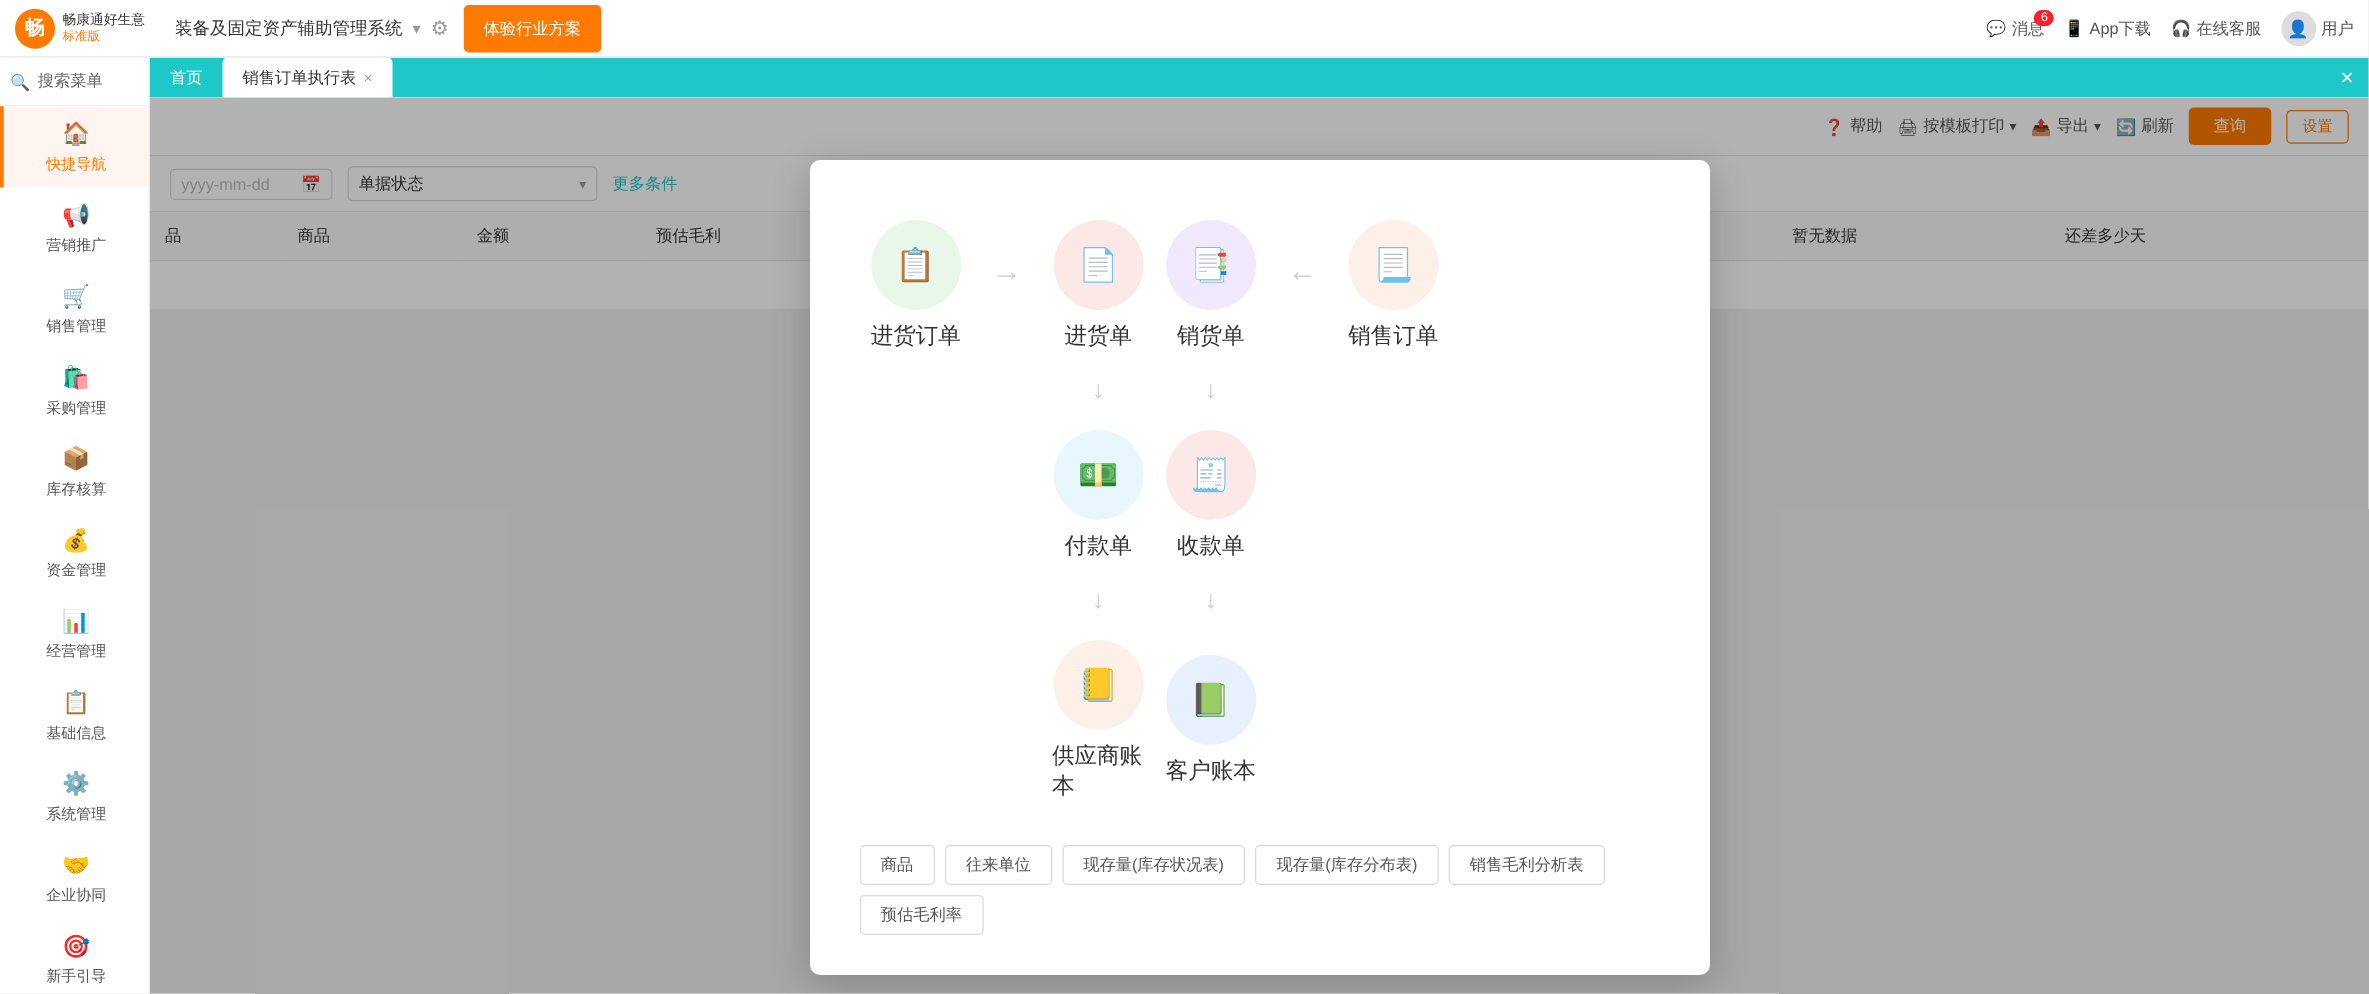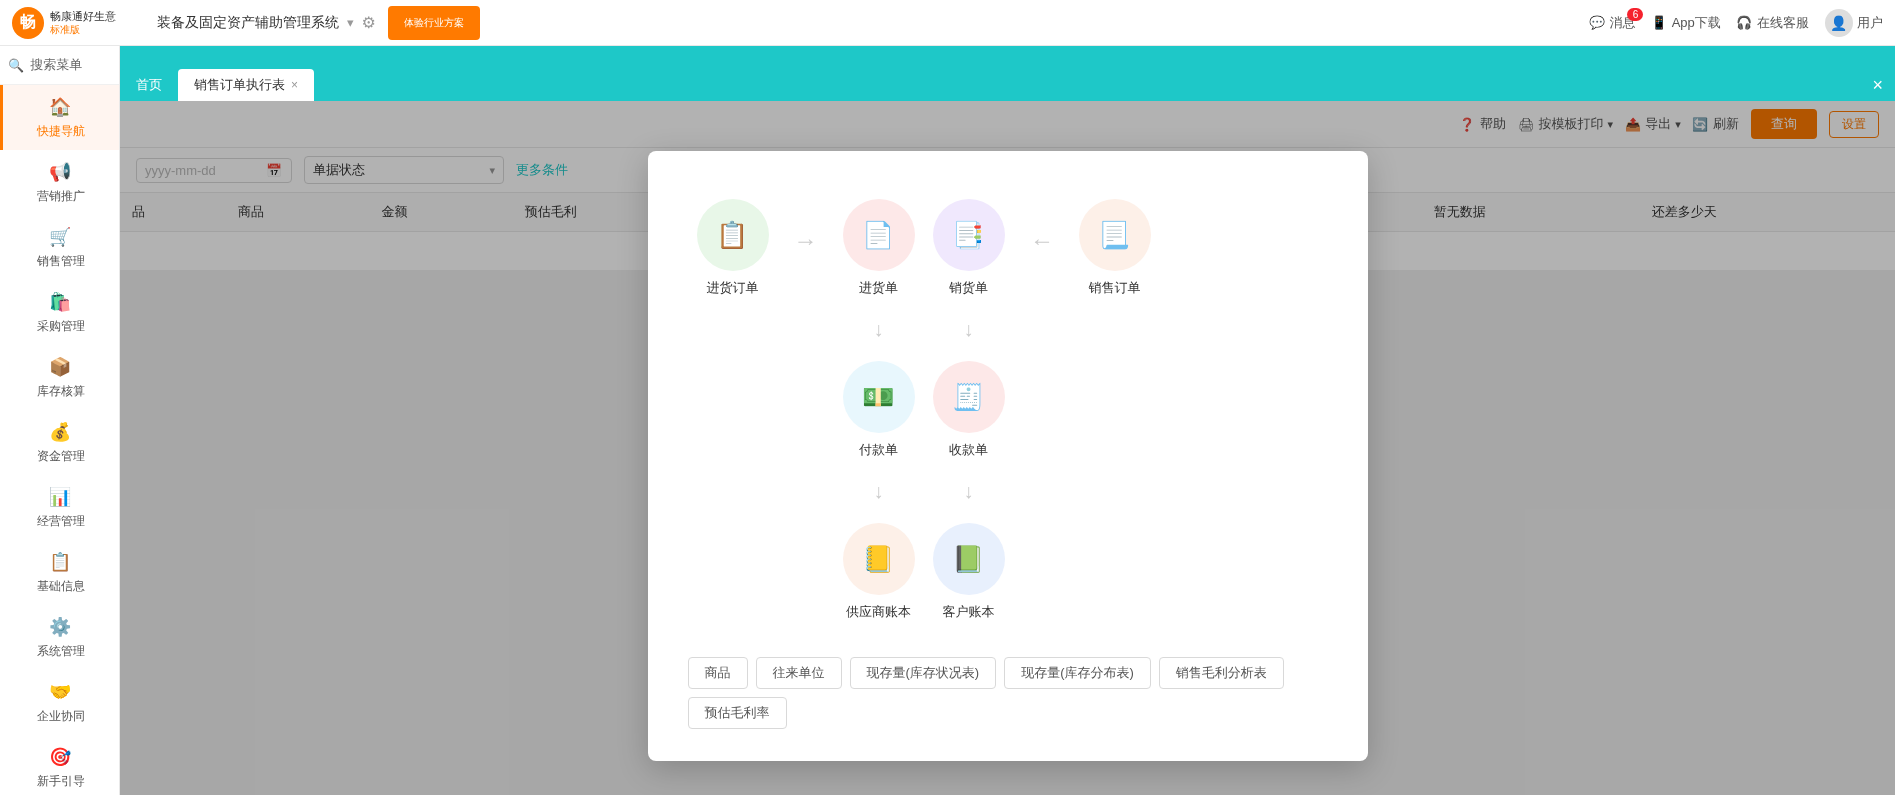--- a/index.html
+++ b/index.html
@@ -35,21 +35,21 @@
       font-size: 16px;
       font-weight: bold;
     }
     .logo-text { font-size: 11px; color: #333; line-height: 1.3; }
     .trial-btn {
       background: #ff7a00;
       color: #fff;
       border: none;
       padding: 10px 16px;
       border-radius: 4px;
-      font-size: 10px;
+      font-size: 13px;
       cursor: pointer;
       margin-left: 12px;
     }
     .header-right {
       display: flex;
       align-items: center;
       gap: 16px;
       margin-left: auto;
     }
     .header-right-item {
@@ -140,21 +140,21 @@
     .content-area {
       flex: 1;
       display: flex;
       flex-direction: column;
       overflow: hidden;
       position: relative;
     }
 
     
     .tab-bar {
-      height: 55px;
+      height: 32px;
       background: #1ec8c8;
       display: flex;
       align-items: flex-end;
       padding: 0 0 0 0;
     }
     .tab-item {
       height: 32px;
       display: flex;
       align-items: center;
       padding: 0 16px;
@@ -244,21 +244,21 @@
       align-items: center;
       gap: 12px;
       border-bottom: 1px solid #e8e8e8;
     }
     .filter-input {
       border: 1px solid #d9d9d9;
       border-radius: 4px;
       padding: 4px 8px;
       font-size: 13px;
       color: #bbb;
-      width: 156px;
+      width: 130px;
       display: flex;
       align-items: center;
       gap: 4px;
     }
     .filter-select {
       border: 1px solid #d9d9d9;
       border-radius: 4px;
       padding: 4px 8px;
       font-size: 13px;
       color: #333;
@@ -345,21 +345,21 @@
     .flow-circle.green { background: #e8f7e8; }
     .flow-circle.pink { background: #fde8e8; }
     .flow-circle.purple { background: #f0e8fd; }
     .flow-circle.orange { background: #fdf0e8; }
     .flow-circle.cyan { background: #e8f7fd; }
     .flow-circle.red { background: #fde8e8; }
     .flow-circle.orange2 { background: #fdf0e8; }
     .flow-circle.lightblue { background: #e8f0fd; }
 
     .flow-label {
-      font-size: 13px;
+      font-size: 18px;
       color: #333;
     }
 
     
     .common-functions { margin-top: 8px; }
     .common-title {
       font-size: 14px;
       color: #333;
       margin-bottom: 12px;
     }
@@ -396,21 +396,21 @@
 <body>
 
 <div class="top-header">
   <div class="logo-area">
     <div class="logo-icon">畅</div>
     <div class="logo-text">
       <div>畅康通好生意</div>
       <div style="color:#ff7a00;font-size:10px;">标准版</div>
     </div>
   </div>
-  <div class="flex-row" style="gap:8px;margin-left:25px;">
+  <div class="flex-row" style="gap:8px;margin-left:8px;">
     <span style="font-size:14px;color:#333;">装备及固定资产辅助管理系统</span>
     <span style="color:#999;cursor:pointer;">▾</span>
     <span style="color:#999;cursor:pointer;font-size:16px;">⚙</span>
   </div>
   <button class="trial-btn">体验行业方案</button>
   <div class="header-right">
     <div class="header-right-item" style="position:relative;">
       <span>💬</span>
       <span>消息</span>
       <span class="badge">6</span>

